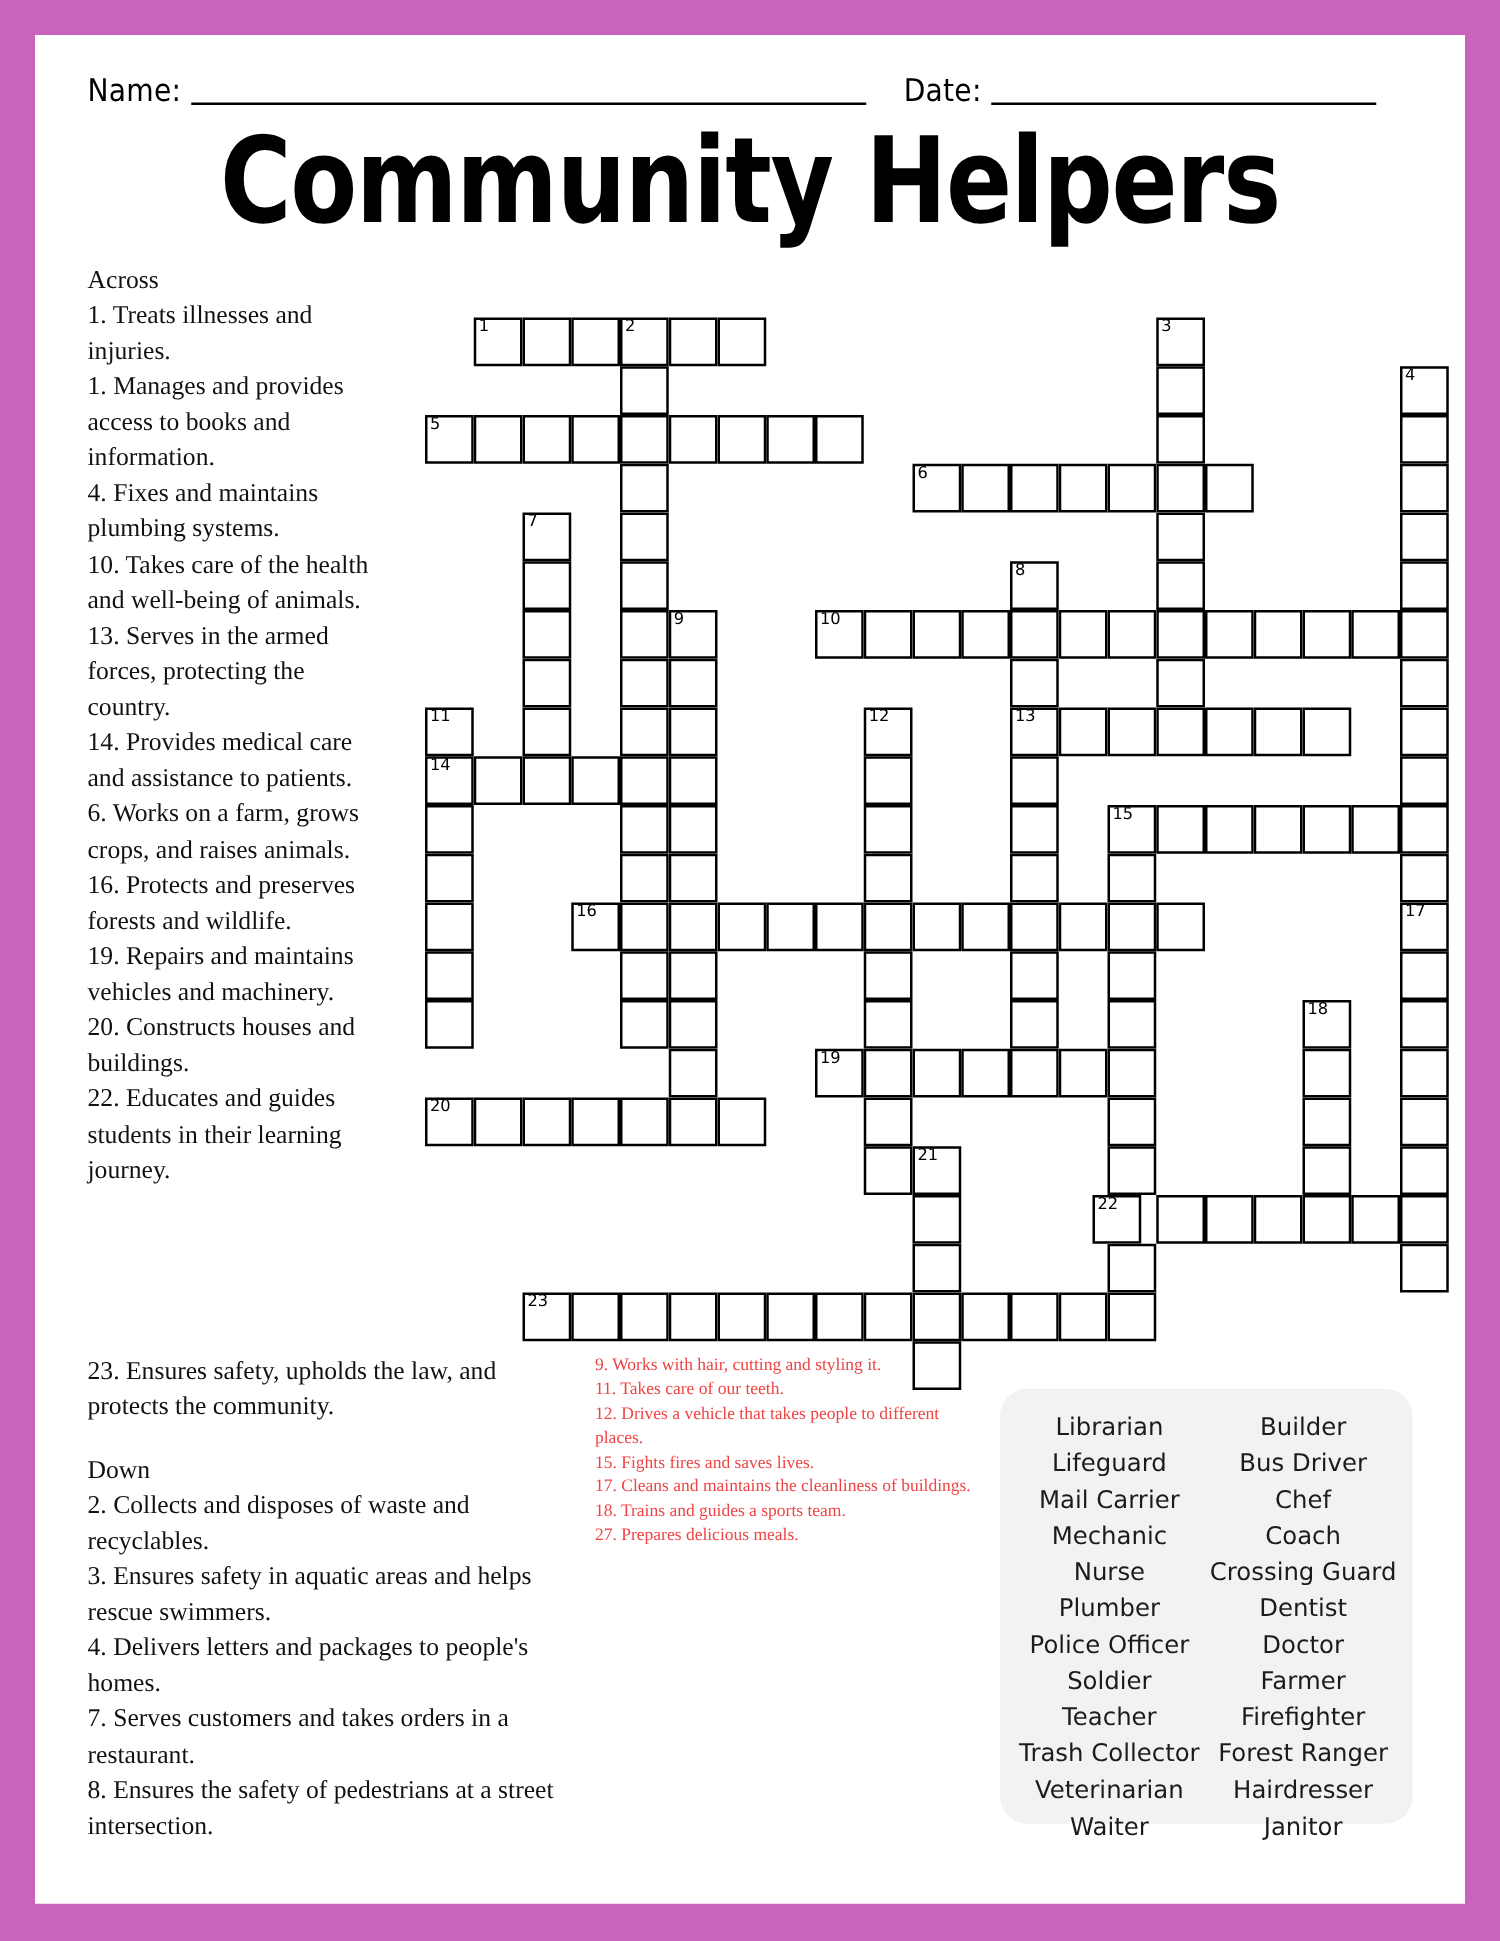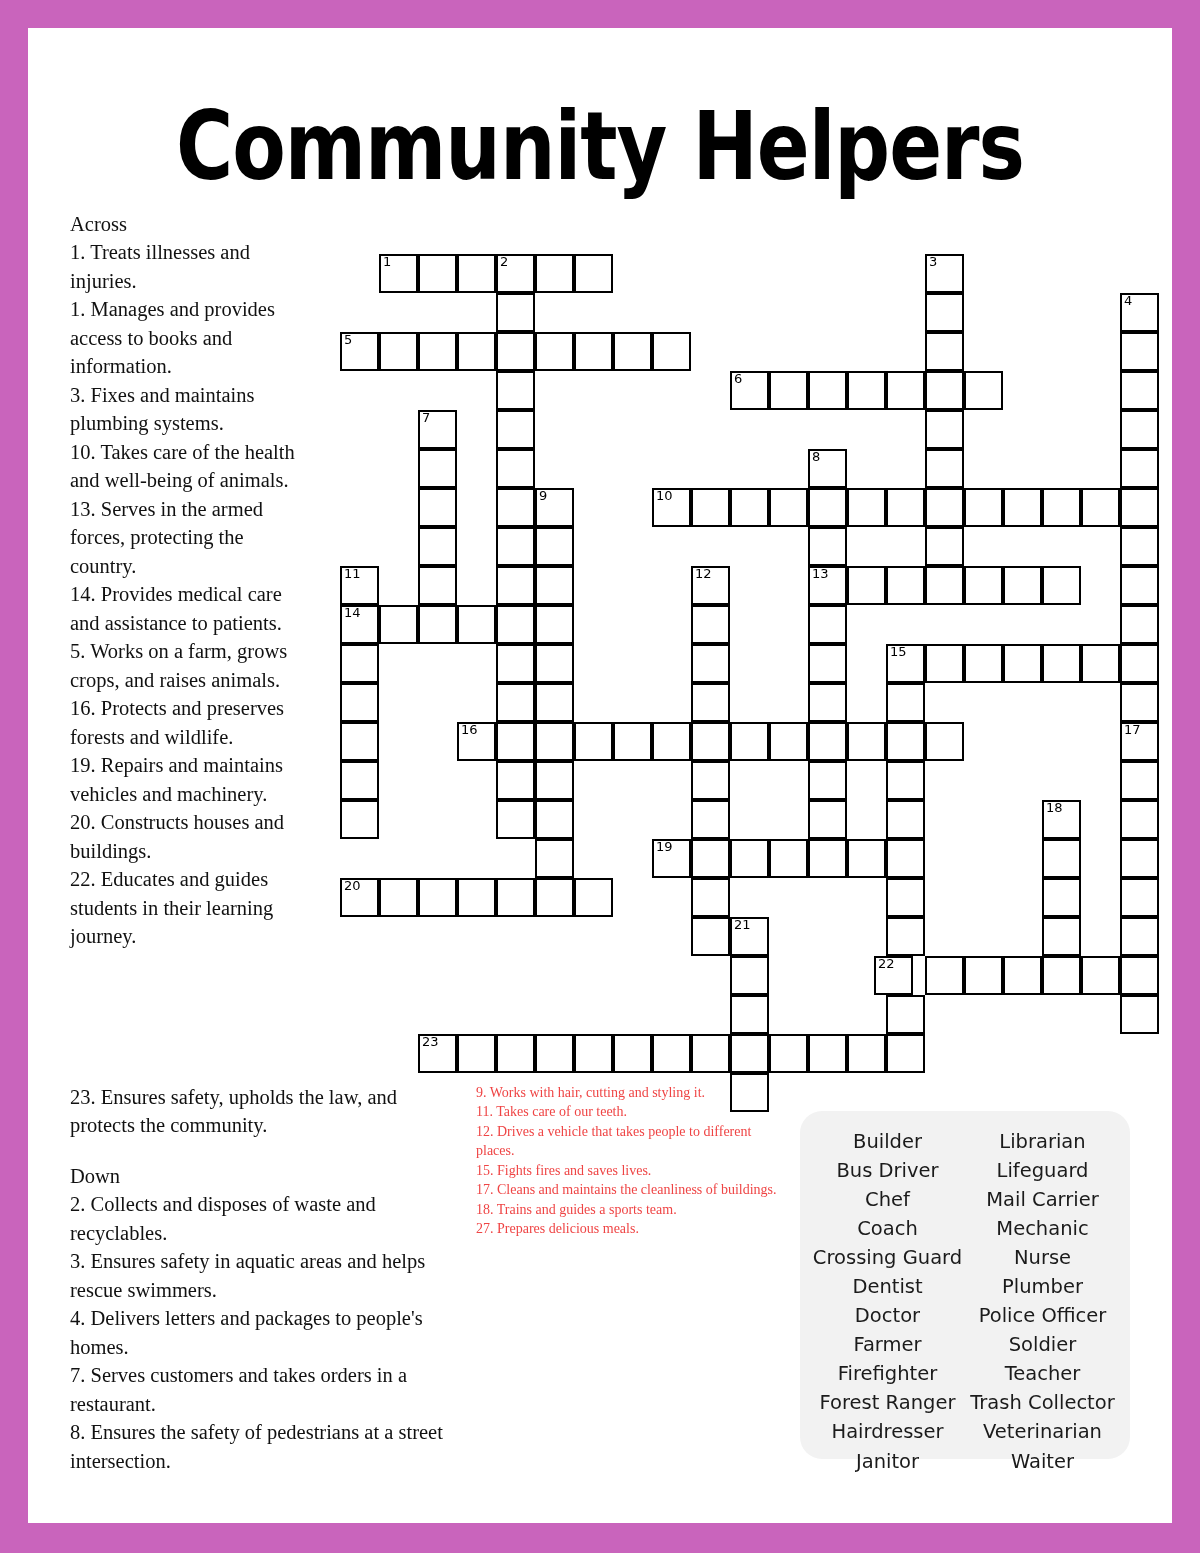--- a/index.html
+++ b/index.html
@@ -150,32 +150,39 @@
     font-size: 17px;
     color: #8d8d8d;
   }
 </style>
 </head>
 <body>
 
 <div class="page">
  <div class="sheet">
 
+  <div class="namedate">
+    <span class="nd-label">Name:</span>
+    <span class="nd-rule name"></span>
+    <span class="nd-gap"></span>
+    <span class="nd-label">Date:</span>
+    <span class="nd-rule date"></span>
+  </div>
 
   <div class="title">Community Helpers</div>
 
   <div class="clues-left">
     <div class="clue-head">Across</div>
     <div class="clue">1. Treats illnesses and injuries.</div>
     <div class="clue">1. Manages and provides access to books and information.</div>
-    <div class="clue">3. Fixes and maintains plumbing systems.</div>
+    <div class="clue">4. Fixes and maintains plumbing systems.</div>
     <div class="clue">10. Takes care of the health and well-being of animals.</div>
     <div class="clue">13. Serves in the armed forces, protecting the country.</div>
     <div class="clue">14. Provides medical care and assistance to patients.</div>
-    <div class="clue">5. Works on a farm, grows crops, and raises animals.</div>
+    <div class="clue">6. Works on a farm, grows crops, and raises animals.</div>
     <div class="clue">16. Protects and preserves forests and wildlife.</div>
     <div class="clue">19. Repairs and maintains vehicles and machinery.</div>
     <div class="clue">20. Constructs houses and buildings.</div>
     <div class="clue">22. Educates and guides students in their learning journey.</div>
   </div>
 
   <div class="clues-bottom">
     <div class="clue">23. Ensures safety, upholds the law, and protects the community.</div>
     <div class="spacer"></div>
     <div class="clue-head">Down</div>
@@ -422,45 +429,45 @@
         <div class="cell" style="left: 262px; top: 808px;"></div>
         <div class="cell" style="left: 301px; top: 808px;"></div>
         <div class="cell" style="left: 340px; top: 808px;"></div>
         <div class="cell" style="left: 379px; top: 808px;"></div>
         <div class="cell" style="left: 457px; top: 808px;"></div>
         <div class="cell" style="left: 496px; top: 808px;"></div>
         <div class="cell" style="left: 535px; top: 808px;"></div>
       </div>
 
   <div class="wordbank">
+    <div class="wb-col" id="wb-col-2">
+          <div class="wb-item">Librarian</div>
+          <div class="wb-item">Lifeguard</div>
+          <div class="wb-item">Mail Carrier</div>
+          <div class="wb-item">Mechanic</div>
+          <div class="wb-item">Nurse</div>
+          <div class="wb-item">Plumber</div>
+          <div class="wb-item">Police Officer</div>
+          <div class="wb-item">Soldier</div>
+          <div class="wb-item">Teacher</div>
+          <div class="wb-item">Trash Collector</div>
+          <div class="wb-item">Veterinarian</div>
+          <div class="wb-item">Waiter</div>
+        </div>
     <div class="wb-col" id="wb-col-1">
           <div class="wb-item">Builder</div>
           <div class="wb-item">Bus Driver</div>
           <div class="wb-item">Chef</div>
           <div class="wb-item">Coach</div>
           <div class="wb-item">Crossing Guard</div>
           <div class="wb-item">Dentist</div>
           <div class="wb-item">Doctor</div>
           <div class="wb-item">Farmer</div>
           <div class="wb-item">Firefighter</div>
           <div class="wb-item">Forest Ranger</div>
           <div class="wb-item">Hairdresser</div>
           <div class="wb-item">Janitor</div>
         </div>
-    <div class="wb-col" id="wb-col-2">
-          <div class="wb-item">Librarian</div>
-          <div class="wb-item">Lifeguard</div>
-          <div class="wb-item">Mail Carrier</div>
-          <div class="wb-item">Mechanic</div>
-          <div class="wb-item">Nurse</div>
-          <div class="wb-item">Plumber</div>
-          <div class="wb-item">Police Officer</div>
-          <div class="wb-item">Soldier</div>
-          <div class="wb-item">Teacher</div>
-          <div class="wb-item">Trash Collector</div>
-          <div class="wb-item">Veterinarian</div>
-          <div class="wb-item">Waiter</div>
-        </div>
   </div>
 
 
  </div>
 </div>
 
 </body></html>

